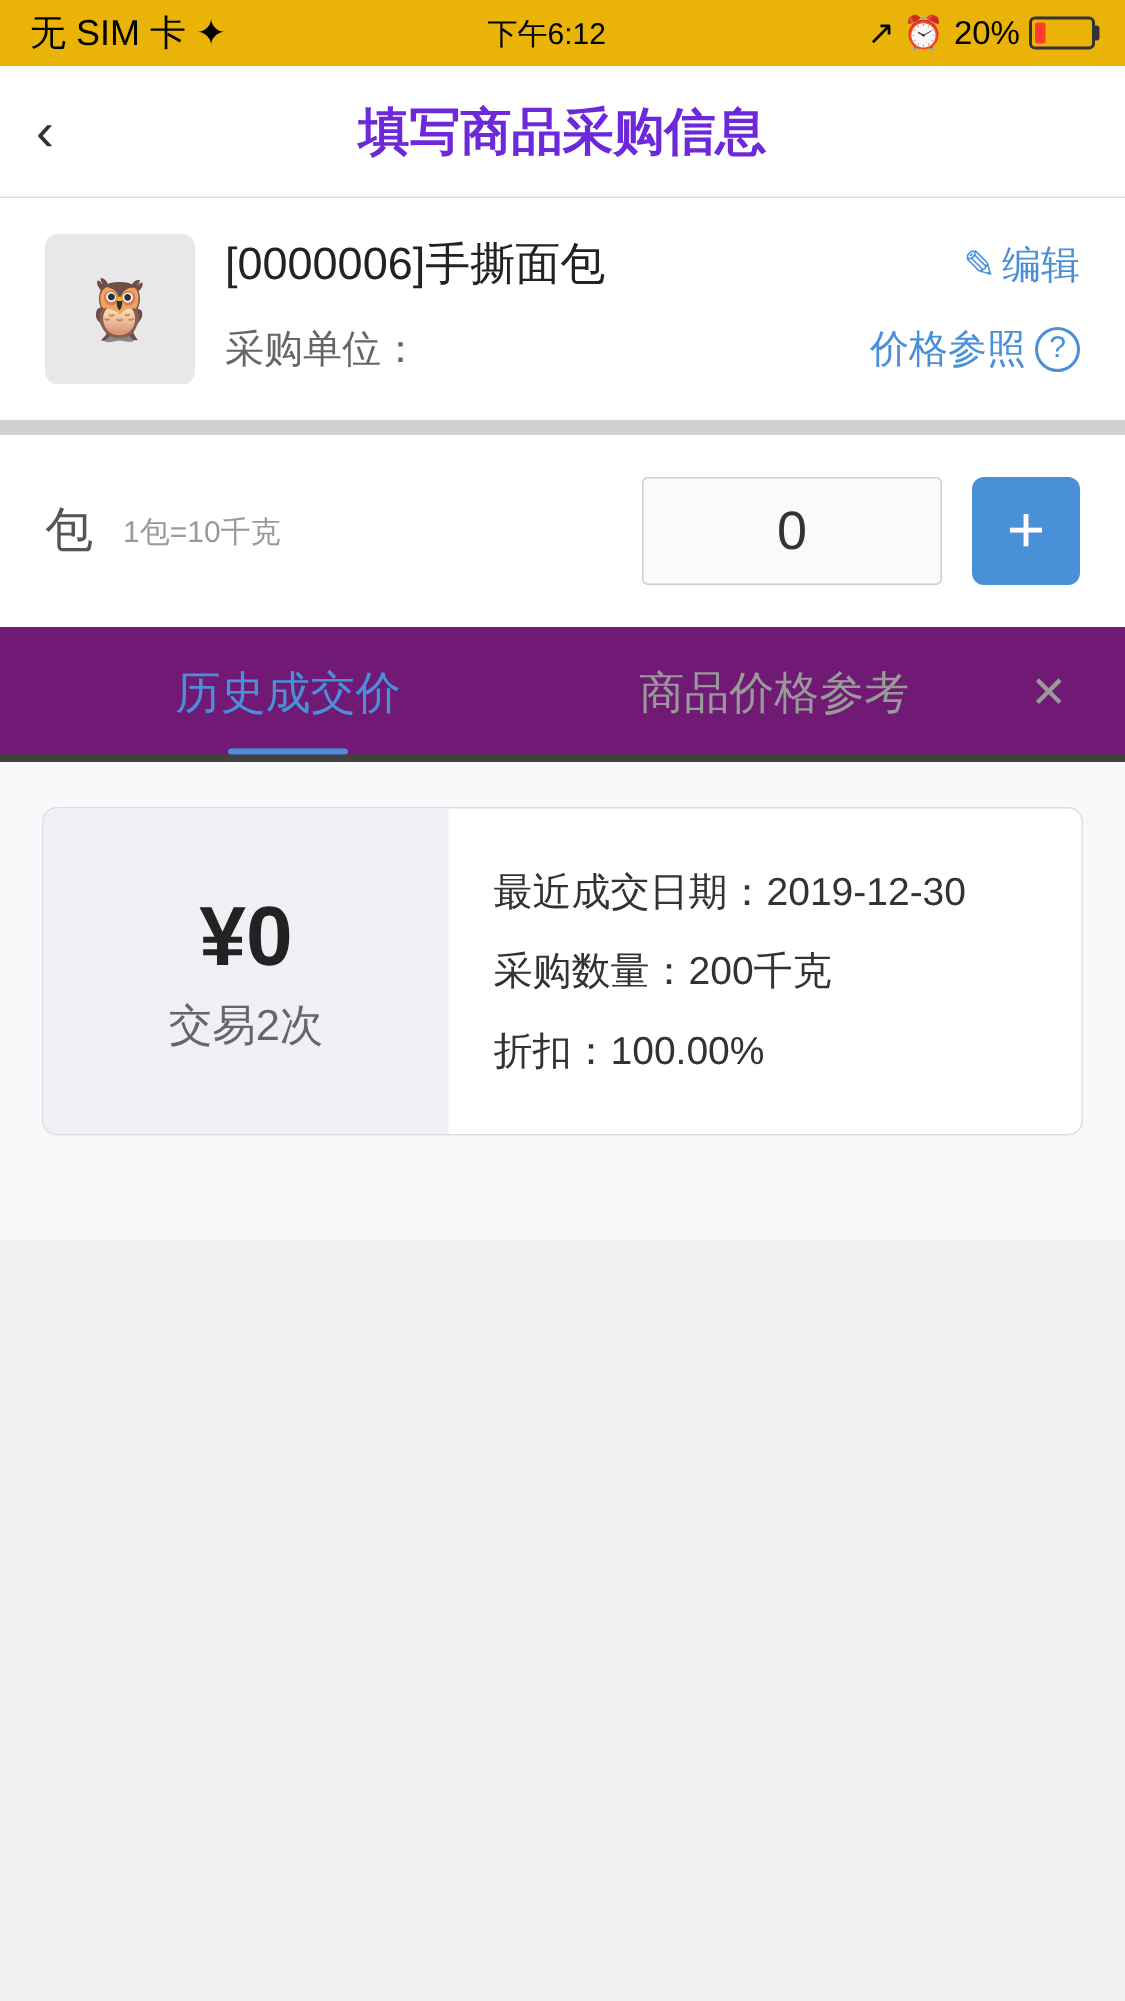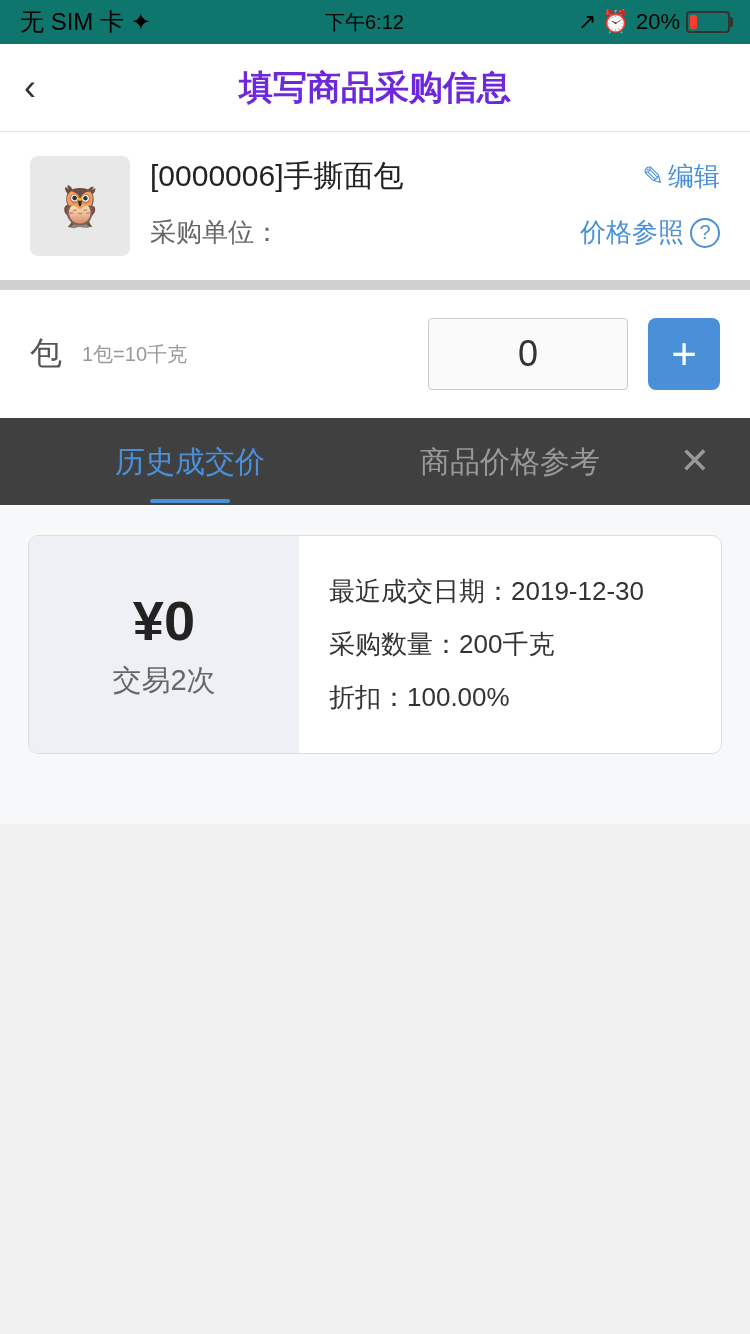--- a/index.html
+++ b/index.html
@@ -10,21 +10,21 @@
       min-height: 1334px;
       font-family: -apple-system, "PingFang SC", "Helvetica Neue", sans-serif;
       background: #f0f0f0;
       font-size: 28px;
     }
 
     
     .status-bar {
       width: 750px;
       height: 44px;
-      background: #0f766e;
+      background: #eab308;
       display: flex;
       align-items: center;
       justify-content: space-between;
       padding: 0 20px;
       font-size: 24px;
       color: #000;
     }
     .status-left { display: flex; align-items: center; gap: 8px; }
     .status-center { font-size: 20px; font-weight: 500; }
     .status-right { display: flex; align-items: center; gap: 6px; font-size: 22px; }
@@ -203,26 +203,27 @@
     
     .bottom-panel {
       width: 750px;
       background: #f7f8fa;
       padding-bottom: 40px;
     }
 
     
     .tabs-row {
       width: 750px;
-      background: #404040;
-      display: flex;
-      align-items: center;
-      border-bottom: 2px solid #404040;
+      background: #701a75;
+      display: flex;
+      align-items: center;
+      border-bottom: 5px solid #404040;
       padding: 0 30px;
       position: relative;
+      font-family: Liberation Mono, monospace;
     }
     .tab-item {
       flex: 1;
       text-align: center;
       padding: 24px 0 20px;
       font-size: 30px;
       color: #999;
       position: relative;
       cursor: pointer;
     }

